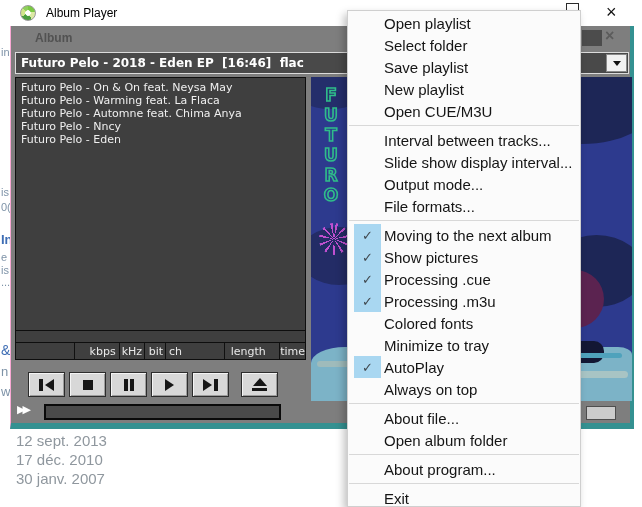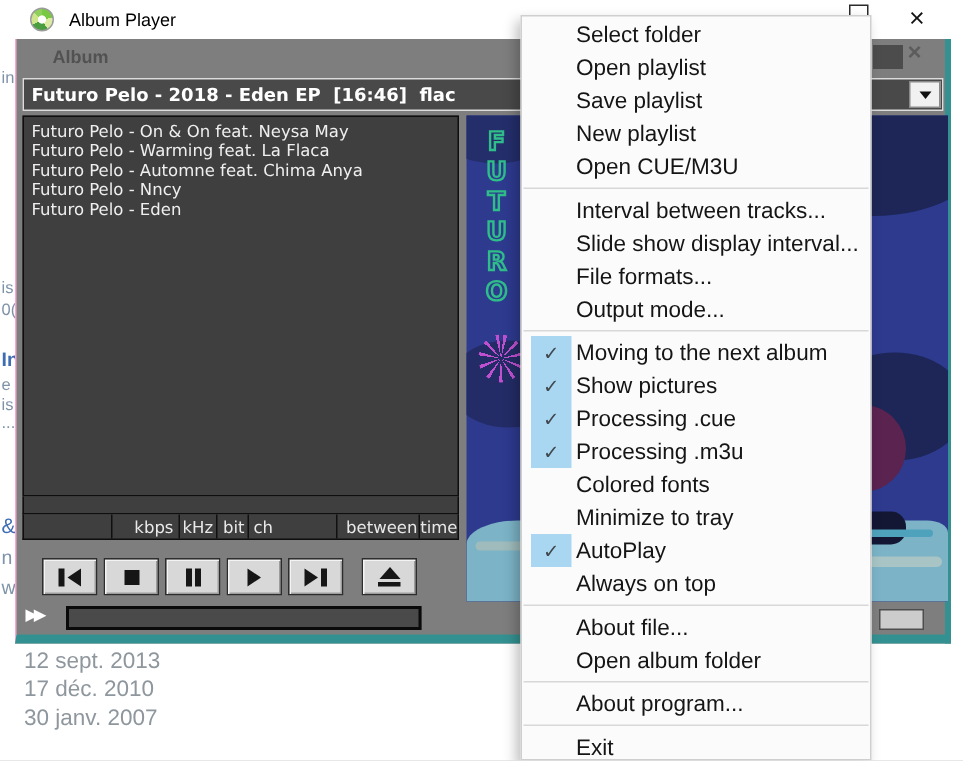--- a/index.html
+++ b/index.html
@@ -179,21 +179,21 @@
           <div class="track">Futuro Pelo - Nncy</div>
           <div class="track">Futuro Pelo - Eden</div>
         </div>
       <div id="row-empty"></div>
       <div id="statusbar">
           <div class="scell"></div>
           <div class="scell">kbps</div>
           <div class="scell">kHz</div>
           <div class="scell">bit</div>
           <div class="scell">ch</div>
-          <div class="scell">between</div>
+          <div class="scell">length</div>
           <div class="scell">time</div>
         </div>
 
       <div id="controls">
           <button class="ctl">
             <span class="vbar"></span>
             <span class="tri-l"></span>
           </button>
           <button class="ctl">
             <span class="sqr"></span>
@@ -241,28 +241,28 @@
           <div class="streak s3"></div>
         </div>
       </div>
       <div id="thumb"></div>
     </div>
   </div>
 
   <div id="menu">
       <div class="menu-item">
         <span class="menu-check"></span>
+        <span class="menu-label">Open playlist</span>
+      </div>
+      <div class="menu-item">
+        <span class="menu-check"></span>
         <span class="menu-label">Select folder</span>
       </div>
       <div class="menu-item">
         <span class="menu-check"></span>
-        <span class="menu-label">Open playlist</span>
-      </div>
-      <div class="menu-item">
-        <span class="menu-check"></span>
         <span class="menu-label">Save playlist</span>
       </div>
       <div class="menu-item">
         <span class="menu-check"></span>
         <span class="menu-label">New playlist</span>
       </div>
       <div class="menu-item">
         <span class="menu-check"></span>
         <span class="menu-label">Open CUE/M3U</span>
       </div>
@@ -270,26 +270,26 @@
       <div class="menu-item">
         <span class="menu-check"></span>
         <span class="menu-label">Interval between tracks...</span>
       </div>
       <div class="menu-item">
         <span class="menu-check"></span>
         <span class="menu-label">Slide show display interval...</span>
       </div>
       <div class="menu-item">
         <span class="menu-check"></span>
+        <span class="menu-label">Output mode...</span>
+      </div>
+      <div class="menu-item">
+        <span class="menu-check"></span>
         <span class="menu-label">File formats...</span>
       </div>
-      <div class="menu-item">
-        <span class="menu-check"></span>
-        <span class="menu-label">Output mode...</span>
-      </div>
       <div class="menu-sep"></div>
       <div class="menu-item">
         <span class="menu-check on">✓</span>
         <span class="menu-label">Moving to the next album</span>
       </div>
       <div class="menu-item">
         <span class="menu-check on">✓</span>
         <span class="menu-label">Show pictures</span>
       </div>
       <div class="menu-item">

